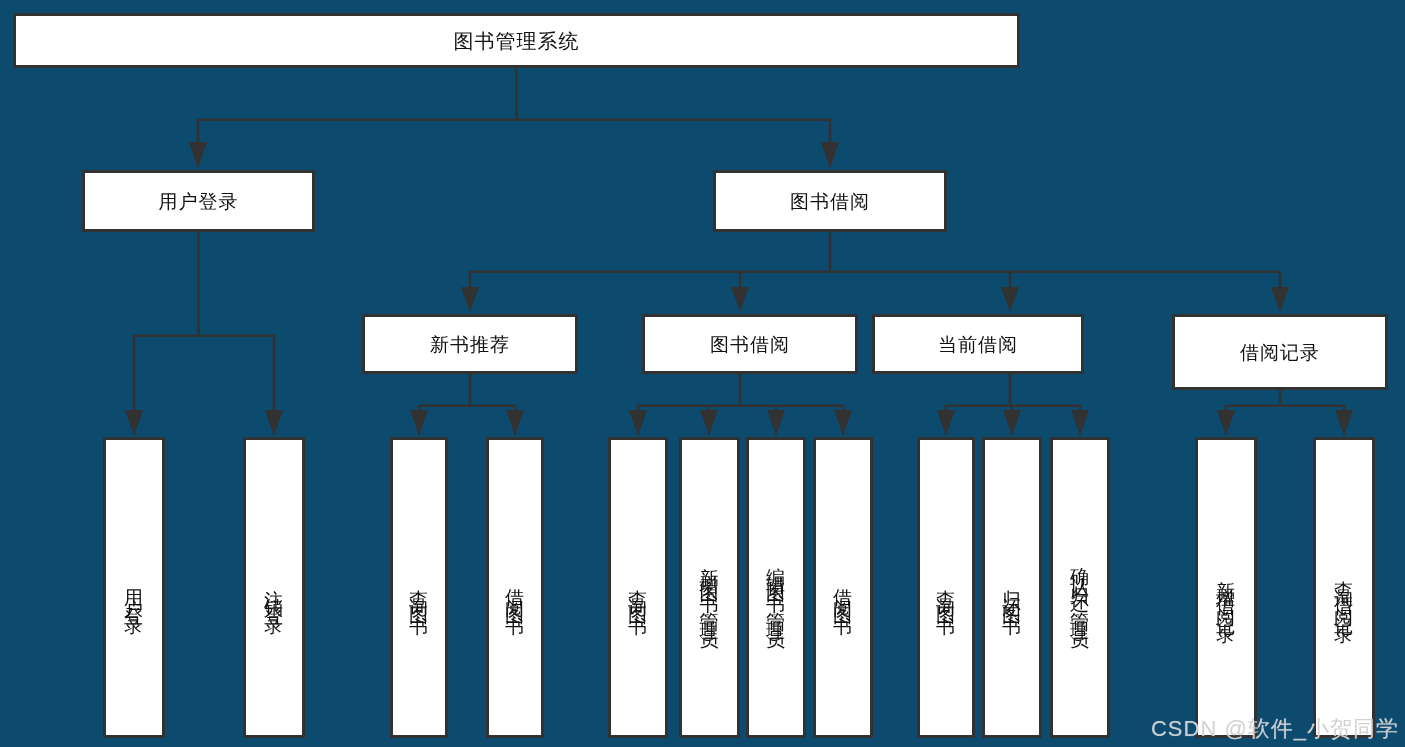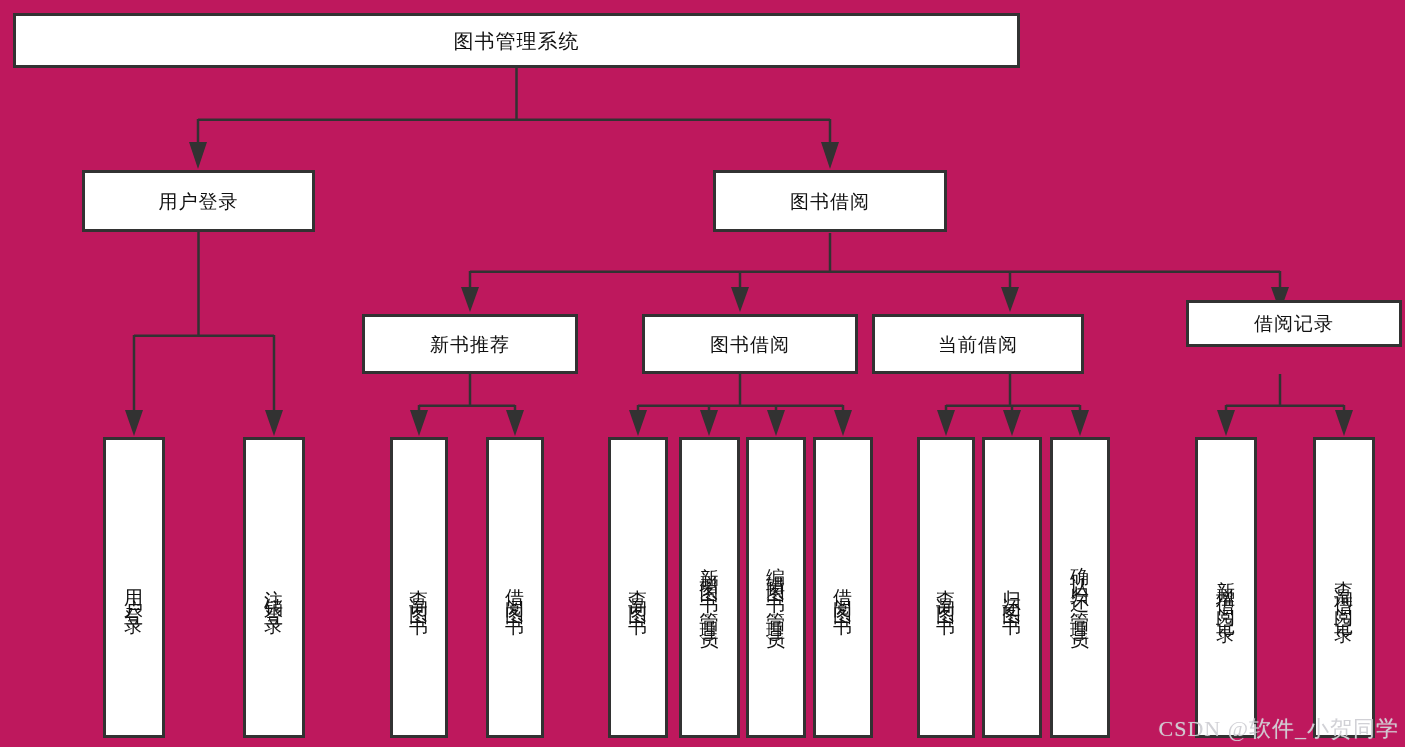--- a/index.html
+++ b/index.html
@@ -1,22 +1,22 @@
 <!DOCTYPE html>
 <html><head>
 <meta charset="utf-8">
 <style>
   html, body { margin: 0; padding: 0; background: #ffffff; }
   .canvas {
     position: relative;
     width: 1405px;
     height: 747px;
-    background: #be185d;
+    background: #0c4a6e;
     overflow: hidden;
-    font-family: Liberation Serif, serif;
+    font-family: Liberation Sans, sans-serif;
     color: #111111;
   }
   .connectors {
     position: absolute;
     left: 0; top: 0;
     width: 1405px; height: 747px;
     z-index: 1;
   }
   .node {
     position: absolute;
@@ -40,21 +40,21 @@
     font-size: 19px;
     padding-top: 9px; 
   }
   
   .n-root   { left: 13px;   top: 13px;  width: 1007px; height: 55px; }
   .n-login  { left: 82px;   top: 170px; width: 233px;  height: 62px; }
   .n-mgmt   { left: 713px;  top: 170px; width: 234px;  height: 62px; }
   .n-rec    { left: 362px;  top: 314px; width: 216px;  height: 60px; }
   .n-borrow { left: 632px;  top: 314px; width: 216px;  height: 60px; margin-left: 10px; }
   .n-cur    { left: 872px;  top: 314px; width: 212px;  height: 60px; }
-  .n-log    { left: 1172px; top: 300px; width: 216px;  height: 47px; margin-left: 14px; }
+  .n-log    { left: 1172px; top: 314px; width: 216px;  height: 76px; }
   
   .lf { top: 437px; height: 301px; }
   .lf-1a { left: 103px;  width: 62px; }
   .lf-1b { left: 243px;  width: 62px; }
   .lf-2a { left: 390px;  width: 58px; }
   .lf-2b { left: 486px;  width: 58px; }
   .lf-3a { left: 608px;  width: 60px; }
   .lf-3b { left: 679px;  width: 61px; }
   .lf-3c { left: 746px;  width: 60px; }
   .lf-3d { left: 813px;  width: 60px; }

